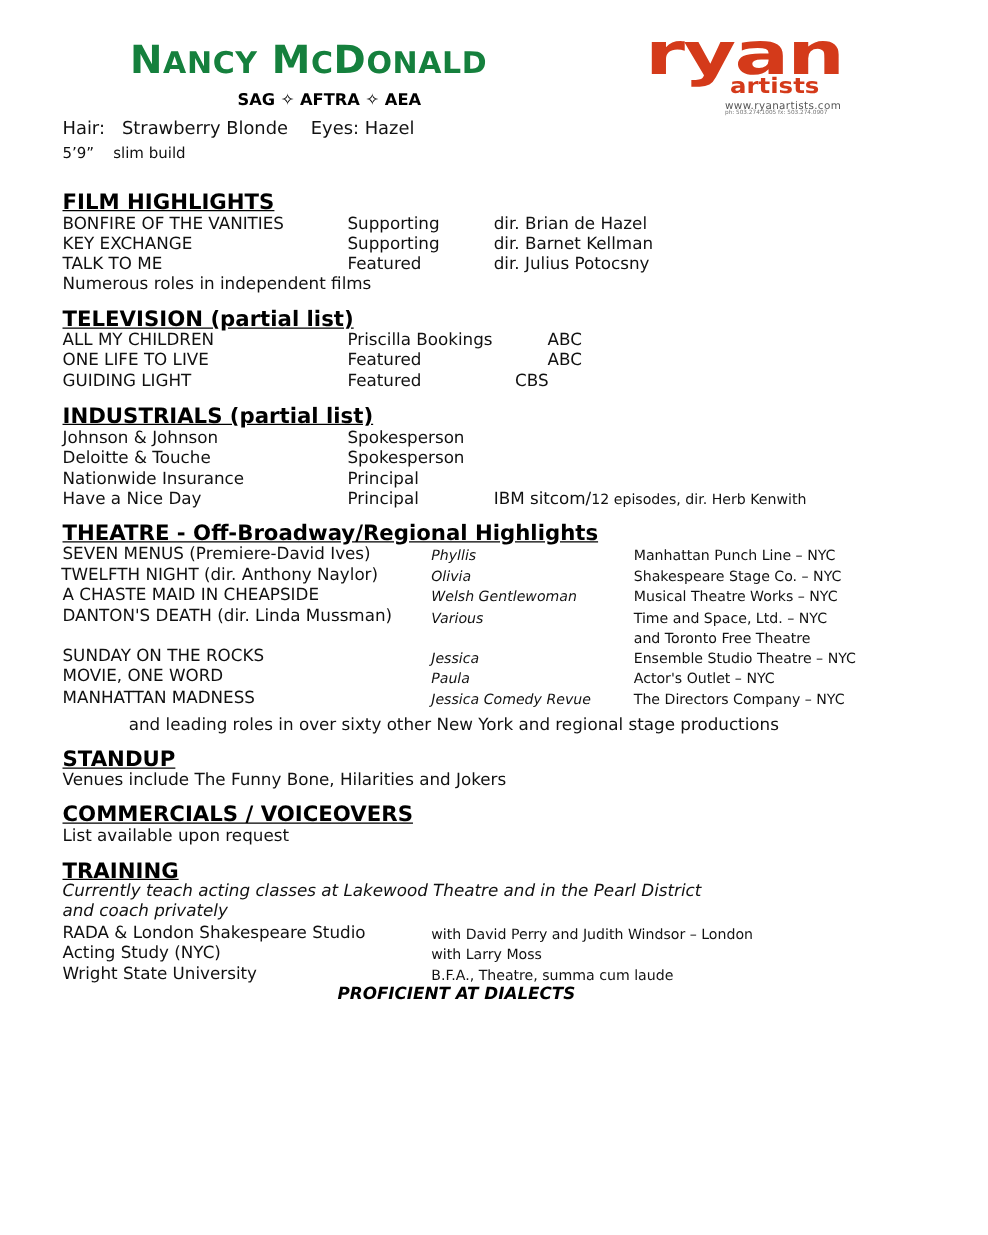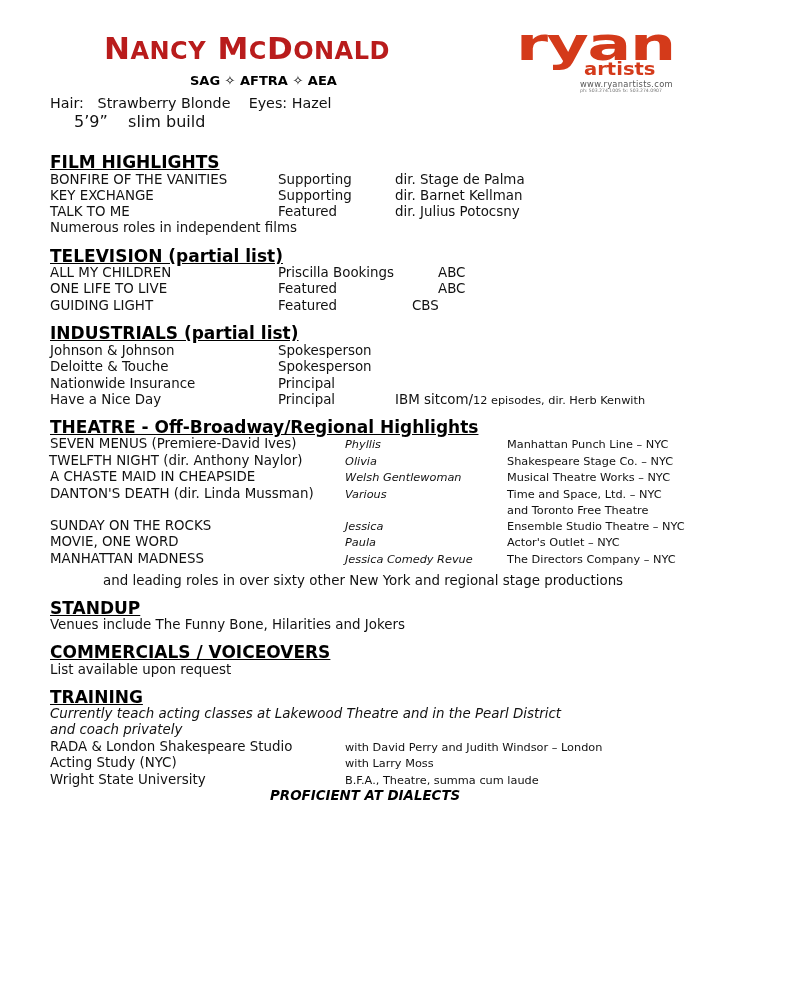--- a/index.html
+++ b/index.html
@@ -3,21 +3,21 @@
   <meta charset="utf-8">
   <style>
     html, body { margin: 0; padding: 0; background: #ffffff; }
     body {
       width: 790px; height: 988px; position: relative; overflow: hidden;
       font-family: "DejaVu Sans", sans-serif; color: #111111;
     }
     .abs { position: absolute; white-space: nowrap; }
     .name {
       left: 104px; top: 30px; font-weight: bold; font-size: 31px; letter-spacing: 0.5px;
-      font-family: "DejaVu Sans", sans-serif; color: #b91c1c;
+      font-family: "DejaVu Sans", sans-serif; color: #15803d;
     }
     .name .sc { font-size: 24px; }
     .unions { left: 190px; top: 73px; font-size: 13px; font-weight: bold; color:#000; }
     .txt { font-size: 13.4px; line-height: 16.5px; }
     .hdr { font-size: 17px; font-weight: bold; text-decoration: underline; color:#000; }
     .it { font-style: italic; }
     .sm { font-size: 11.3px; }
     .logo { left: 516px; top: 28px; width: 162px; height: 70px; }
     .logo .big {
       position: absolute; left: 0; top: -8px; font-family: "DejaVu Sans", sans-serif;
@@ -44,36 +44,36 @@
   <span>M</span><span class="sc">C</span><span>D</span><span class="sc">ONALD</span>
 </div>
 <div class="abs unions">SAG ✧ AFTRA ✧ AEA</div>
 
 <div class="abs txt" style="left:50px; top:95px; font-size:14.3px;">
   <span>Hair:</span>&nbsp;&nbsp;
   <span>Strawberry Blonde</span>&nbsp;&nbsp;&nbsp;
   <span>Eyes:</span>
   <span>Hazel</span>
 </div>
-<div class="abs txt" style="left:50px; top:114px; font-size:16px;margin-left:24px;">
+<div class="abs txt" style="left:50px; top:114px; font-size:12px;">
   <span>5’9”</span>&nbsp;&nbsp;&nbsp;&nbsp;<span>slim build</span>
 </div>
 
 <div class="abs logo">
   <div class="big">ryan</div>
   <div class="small">artists</div>
   <div class="url">www.ryanartists.com</div>
   <div class="ph">ph: 503.274.1005  fx: 503.274.0907</div>
 </div>
 
 <div class="abs hdr" style="left:50px; top:152px;">FILM HIGHLIGHTS</div>
 <div>
   <div class="abs txt" style="left:50px; top:172px;">BONFIRE OF THE VANITIES</div>
   <div class="abs txt" style="left:278px; top:172px;">Supporting</div>
-  <div class="abs txt" style="left:395px; top:172px;">dir. Stage de Palma</div>
+  <div class="abs txt" style="left:395px; top:172px;">dir. Brian de Hazel</div>
 </div>
 <div>
   <div class="abs txt" style="left:50px; top:188px;">KEY EXCHANGE</div>
   <div class="abs txt" style="left:278px; top:188px;">Supporting</div>
   <div class="abs txt" style="left:395px; top:188px;">dir. Barnet Kellman</div>
 </div>
 <div>
   <div class="abs txt" style="left:50px; top:204px;">TALK TO ME</div>
   <div class="abs txt" style="left:278px; top:204px;">Featured</div>
   <div class="abs txt" style="left:395px; top:204px;">dir. Julius Potocsny</div>

